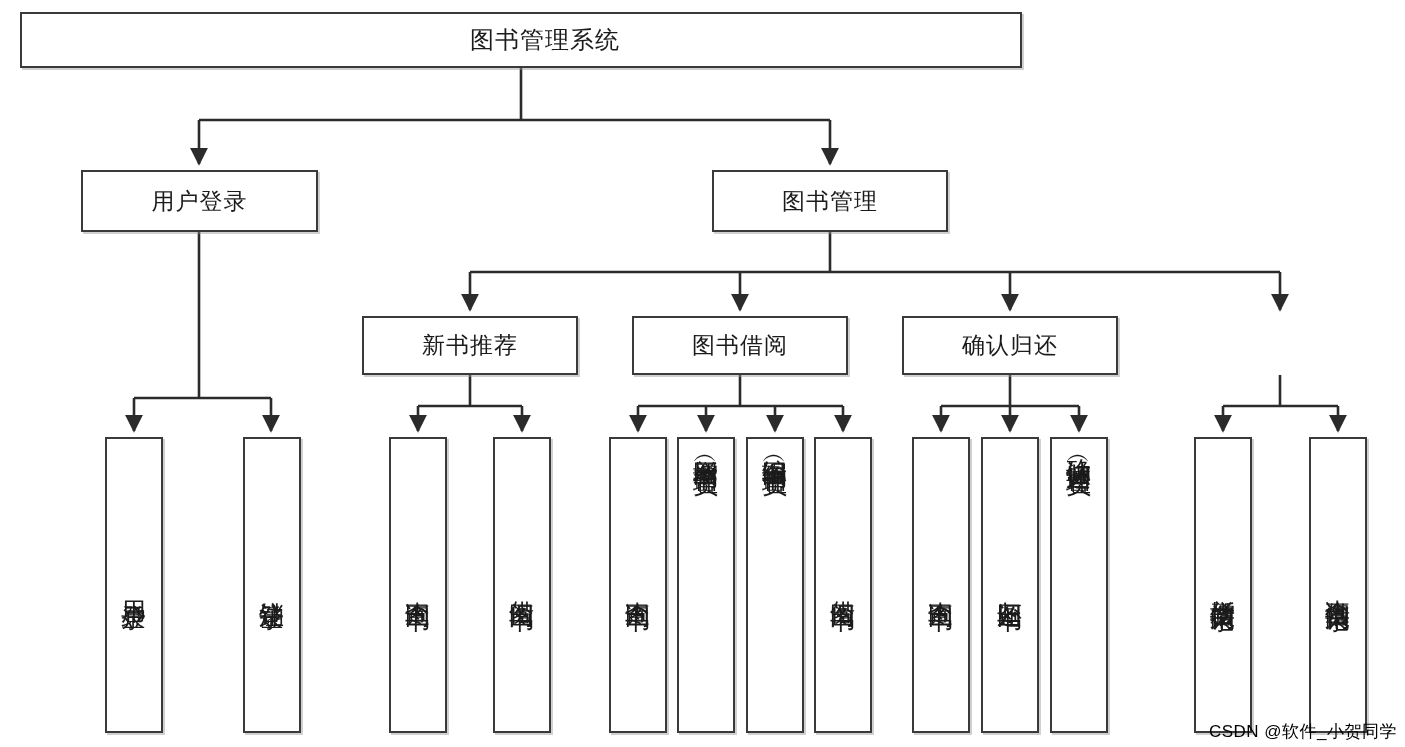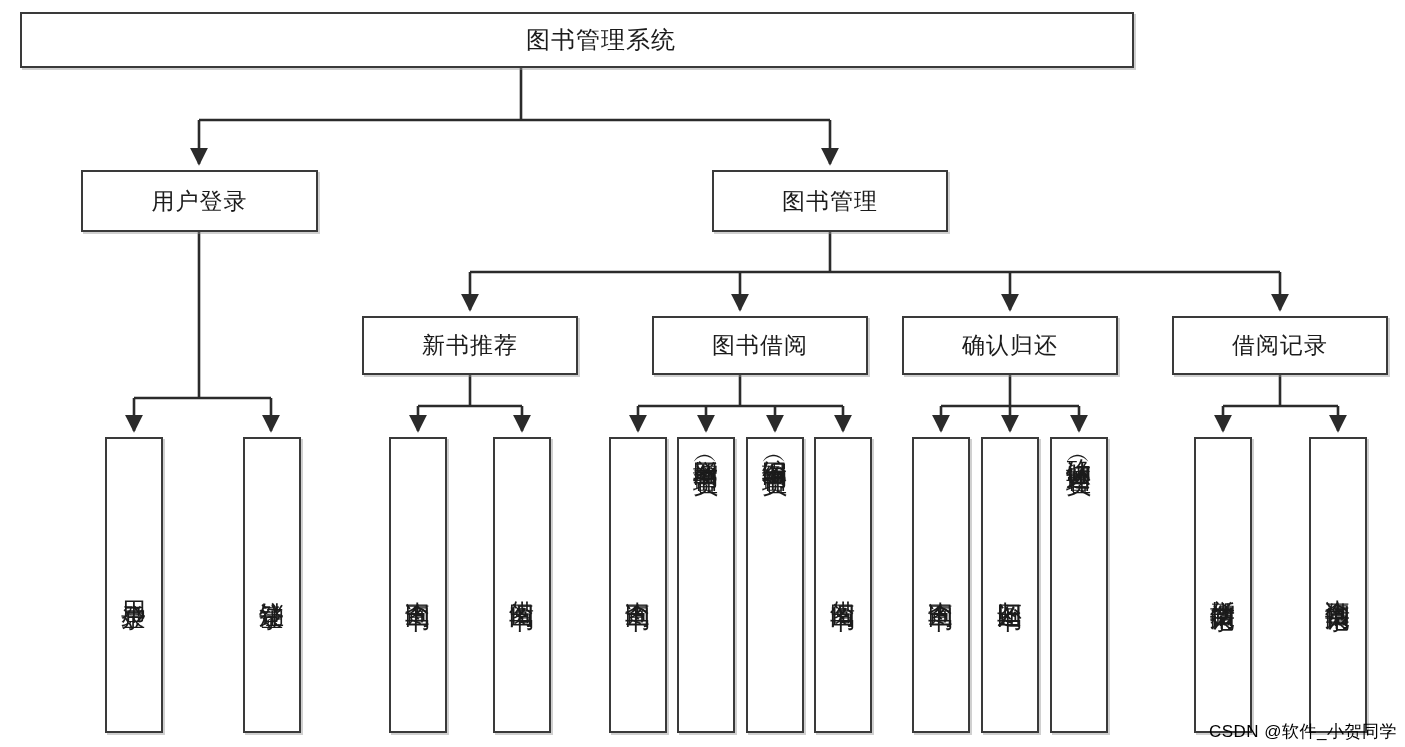--- a/index.html
+++ b/index.html
@@ -135,47 +135,44 @@
       <path d="M 1010 406 L 1010 431" marker-end="url(#arrow)"></path>
       <path d="M 1079 406 L 1079 431" marker-end="url(#arrow)"></path>
 
       <path d="M 1280 375 L 1280 406"></path>
       <path d="M 1223 406 L 1338 406"></path>
       <path d="M 1223 406 L 1223 431" marker-end="url(#arrow)"></path>
       <path d="M 1338 406 L 1338 431" marker-end="url(#arrow)"></path>
     </g>
   </svg>
 
-  <div class="node h root" style="left:20px; top:12px; width:1114px; height:56px;padding-left:48px;">
+  <div class="node h root" style="left:20px; top:12px; width:1002px; height:56px;padding-left:48px;">
     <span class="label">图书管理系统</span>
   </div>
 
   <div class="node h" style="left:81px; top:170px; width:237px; height:62px;">
     <span class="label">用户登录</span>
   </div>
 
   <div class="node h" style="left:362px; top:316px; width:216px; height:59px;">
     <span class="label">新书推荐</span>
   </div>
 
   <div class="node h" style="left:712px; top:170px; width:236px; height:62px;">
     <span class="label">图书管理</span>
   </div>
 
-  <div class="node h" style="left:632px; top:316px; width:216px; height:59px;margin-left:20px;">
+  <div class="node h" style="left:632px; top:316px; width:216px; height:59px;">
     <span class="label">图书借阅</span>
   </div>
 
   <div class="node h" style="left:902px; top:316px; width:216px; height:59px;">
     <span class="label">确认归还</span>
   </div>
 
-  <div class="node h" style="left:1172px; top:316px; width:216px; height:59px;">
-    <span class="label">借阅记录</span>
-  </div>
 
   <div class="node v center" style="left:105px; top:437px; width:58px; height:296px;">
     <span class="label">用户登录</span>
   </div>
 
   <div class="node v center" style="left:243px; top:437px; width:58px; height:296px;">
     <span class="label">注销登录</span>
   </div>
 
   <div class="node v center" style="left:389px; top:437px; width:58px; height:296px;">

